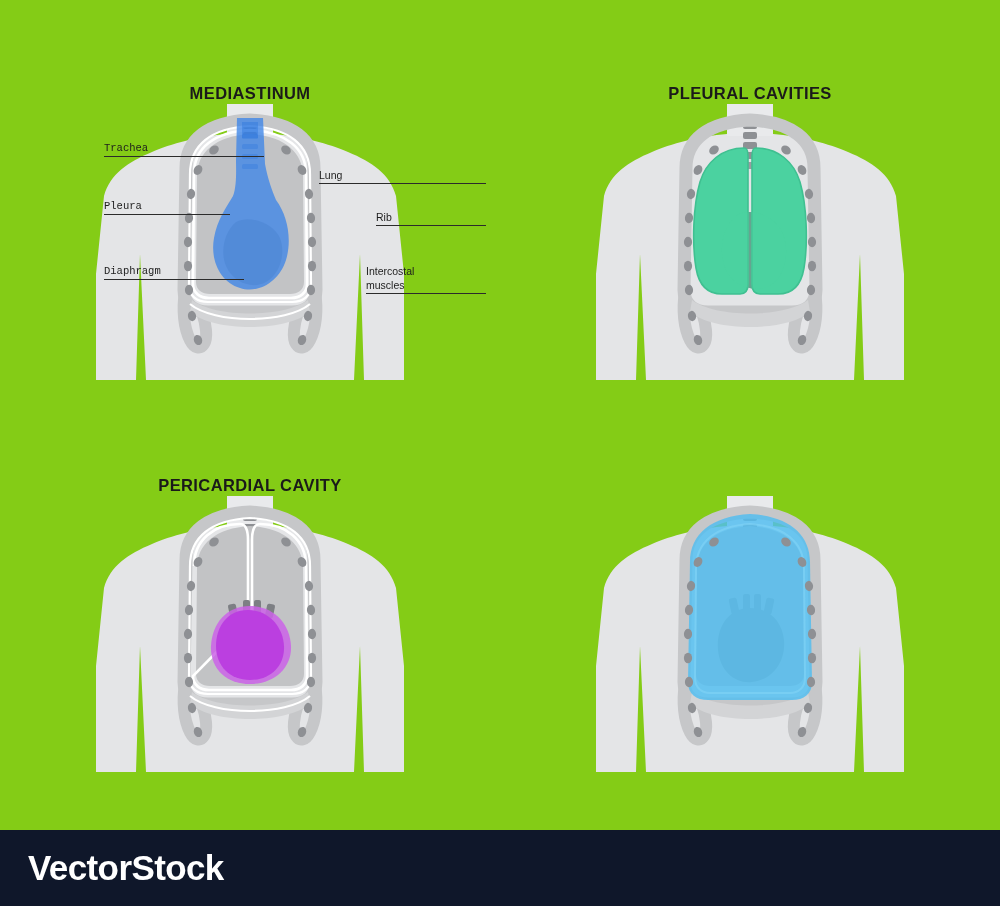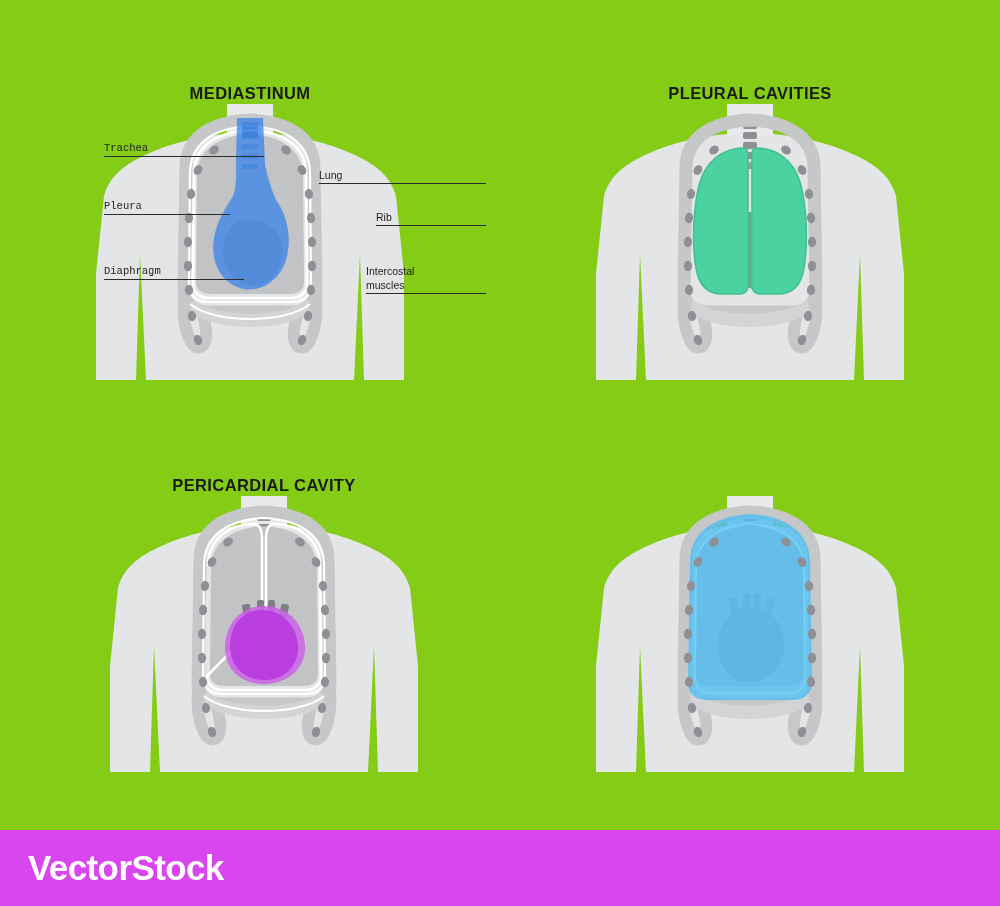--- a/index.html
+++ b/index.html
@@ -25,21 +25,21 @@
     background: #84cc16;
   }
 
   .panel {
     position: absolute;
     width: 500px;
     height: 415px;
   }
   .panel-tl { left: 0;   top: 0; }
   .panel-tr { left: 500px; top: 0; }
-  .panel-bl { left: 0;   top: 392px; margin-left: 14px; }
+  .panel-bl { left: 0;   top: 392px; }
   .panel-br { left: 500px; top: 392px; }
 
   .panel-title {
     position: absolute;
     top: 84px;
     left: 0;
     width: 500px;
     text-align: center;
     font-family: "Liberation Sans", sans-serif;
     font-size: 16.5px;
@@ -76,21 +76,21 @@
   .callout.left  { text-align: left; font-family: Liberation Mono, monospace; }
   .callout.right { }
 
   
   #footer {
     position: absolute;
     left: 0;
     top: 830px;
     width: 1000px;
     height: 76px;
-    background: #d946ef;
+    background: #0f172a;
   }
   #footer-logo {
     position: absolute;
     left: 28px;
     top: 50%;
     transform: translateY(-50%);
     color: #ffffff;
     font-family: "Liberation Sans", sans-serif;
     font-size: 35px;
     font-weight: bold;

